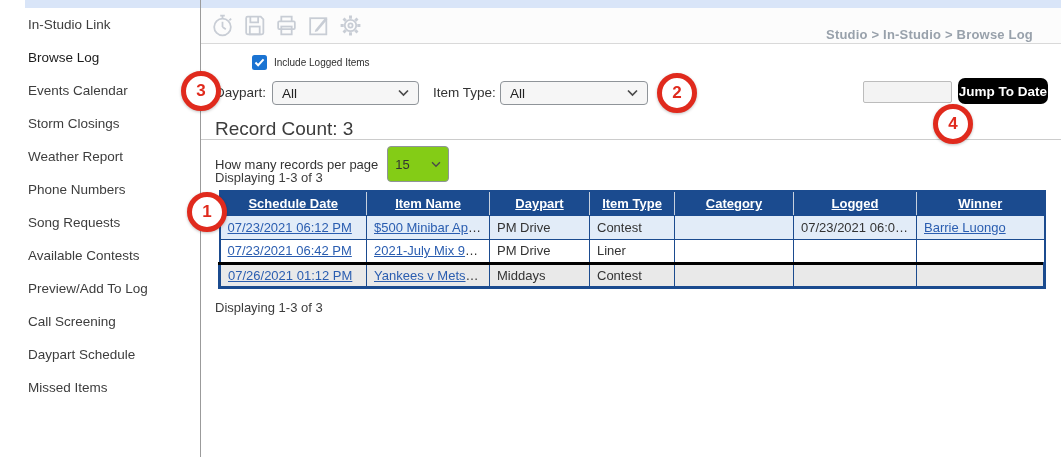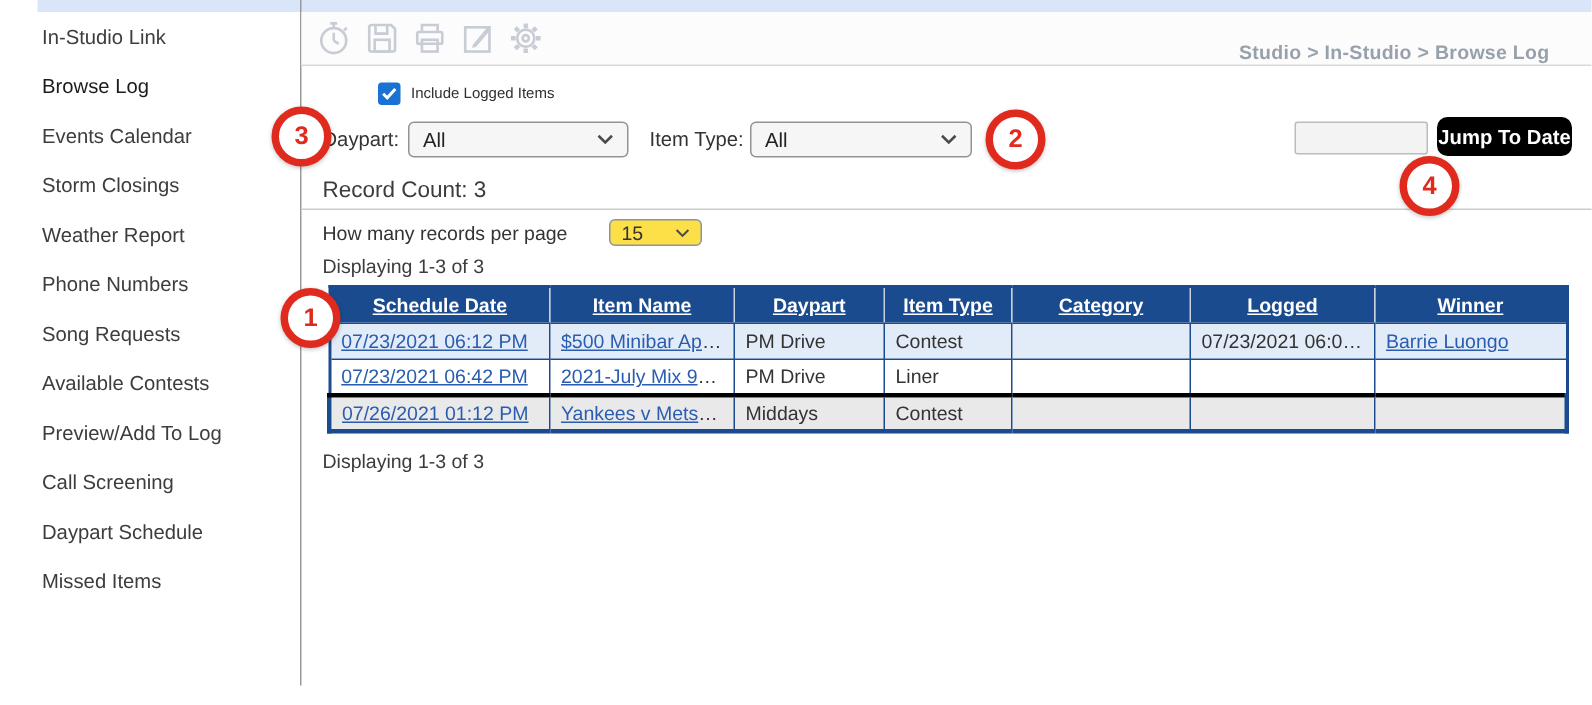--- a/index.html
+++ b/index.html
@@ -60,29 +60,29 @@
     position:absolute; left:662px; top:81px; width:89px; height:22px;
     border:1px solid #bcbcbc; background:#f3f3f3; border-radius:2px;
     font-family:"Liberation Sans",sans-serif; font-size:13px; padding:0 5px;
   }
   .jump-btn {
     position:absolute; left:757px; top:78px; width:90px; height:26px;
     background:#000000; color:#fff; font-weight:bold; font-size:13.5px;
     border:none; border-radius:7px; cursor:pointer; font-family:"Liberation Sans",sans-serif;
   }
 
-  .record-count { position:absolute; left:14px; top:118px; font-size:15px; color:#3c3c3c; }
+  .record-count { position:absolute; left:14px; top:118px; font-size:19px; color:#3c3c3c; }
   .divider2 { position:absolute; left:0; right:0; top:139px; height:1px; background:#cccccc; }
 
   .perpage-row { position:absolute; left:14px; top:146px; display:flex; align-items:center; gap:9px; }
   .perpage-label { font-size:13px; color:#333; }
   .perpage-select {
-    position:relative; width:62px; height:18px; background:#fde047; border:1px solid #8f9499;
+    position:relative; width:62px; height:36px; background:#84cc16; border:1px solid #8f9499;
     border-radius:4px; display:flex; align-items:center; justify-content:space-between;
-    padding:0 7px; font-size:13px; cursor:pointer;margin-left:19px;
+    padding:0 7px; font-size:13px; cursor:pointer;
   }
   .perpage-select svg { width:10px; height:7px; stroke:#4a4a4a; fill:none; stroke-width:1.6; }
 
   .displaying-top { position:absolute; left:14px; top:170px; font-size:13px; color:#3c3c3c; }
   .displaying-bottom { position:absolute; left:14px; top:300px; font-size:13px; color:#3c3c3c; }
 
   
   .log-table {
     position:absolute; left:17px; top:190px; width:825px;
     border-collapse:collapse; table-layout:fixed; font-size:13px;

